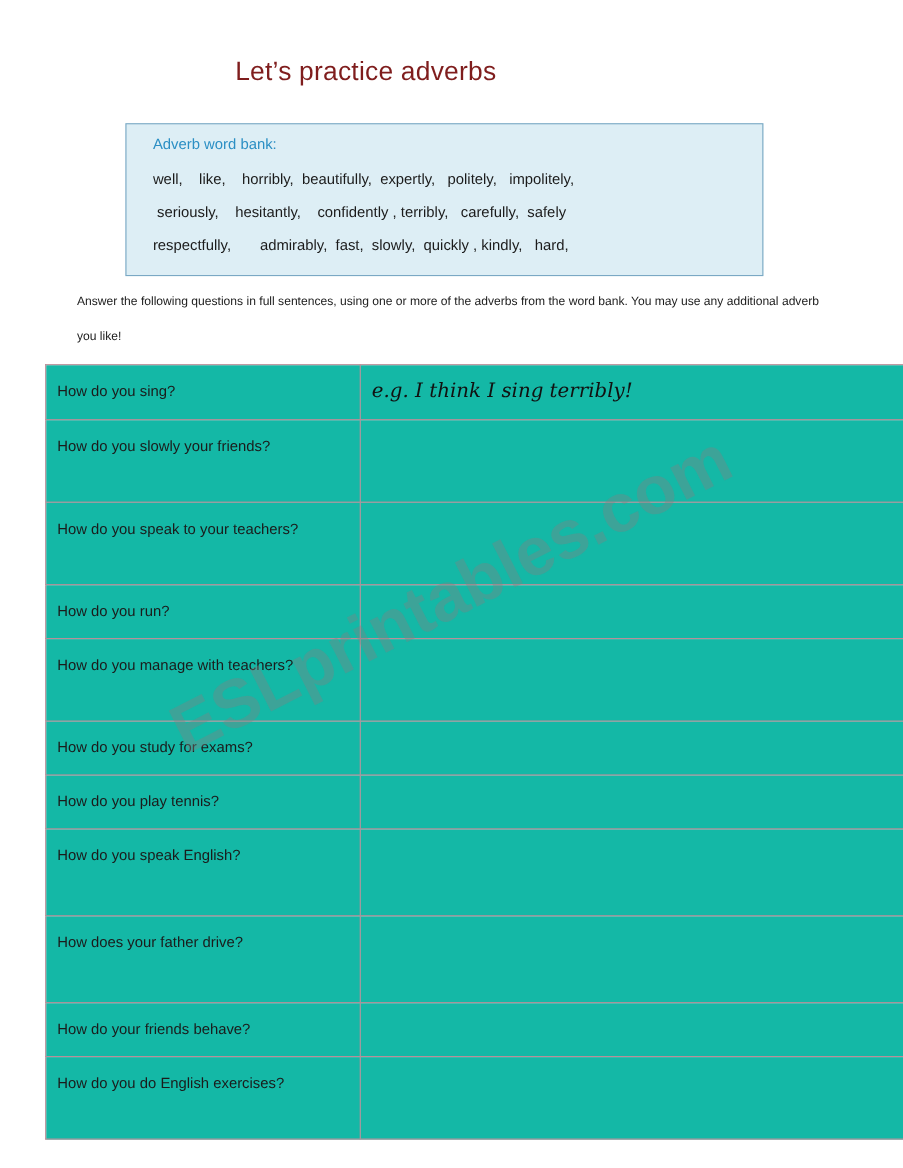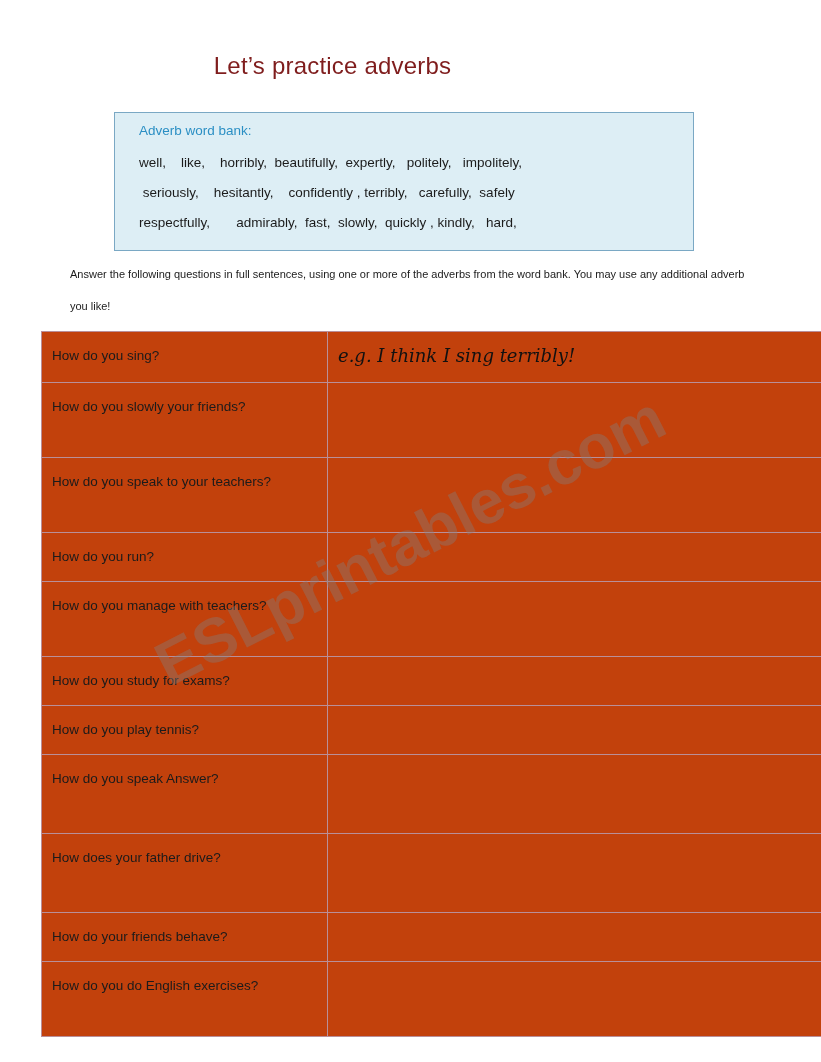--- a/index.html
+++ b/index.html
@@ -63,21 +63,21 @@
   table.qtable {
     position: absolute;
     left: 41px;
     top: 331px;
     width: 740px;
     border-collapse: collapse;
     table-layout: fixed;
   }
   table.qtable td {
     border: 1px solid #b98f99;
-    background: #c2410c;
+    background: #14b8a6;
     vertical-align: top;
     padding: 9px 10px 9px 10px;
     font-size: 13.5px;
     color: #1b1b1b;
     line-height: 30px;
   }
   td.qcell { width: 265px; }
   td.acell { width: 475px; }
   .example {
     font-family: "DejaVu Serif", serif;
@@ -149,21 +149,21 @@
       </tr>
       <tr>
         <td class="qcell">How do you study for exams?</td>
         <td class="acell"></td>
       </tr>
       <tr>
         <td class="qcell">How do you play tennis?</td>
         <td class="acell"></td>
       </tr>
       <tr>
-        <td class="qcell" style="height:60px">How do you speak Answer?</td>
+        <td class="qcell" style="height:60px">How do you speak English?</td>
         <td class="acell"></td>
       </tr>
       <tr>
         <td class="qcell" style="height:60px">How does your father drive?</td>
         <td class="acell"></td>
       </tr>
       <tr>
         <td class="qcell">How do your friends behave?</td>
         <td class="acell"></td>
       </tr>

